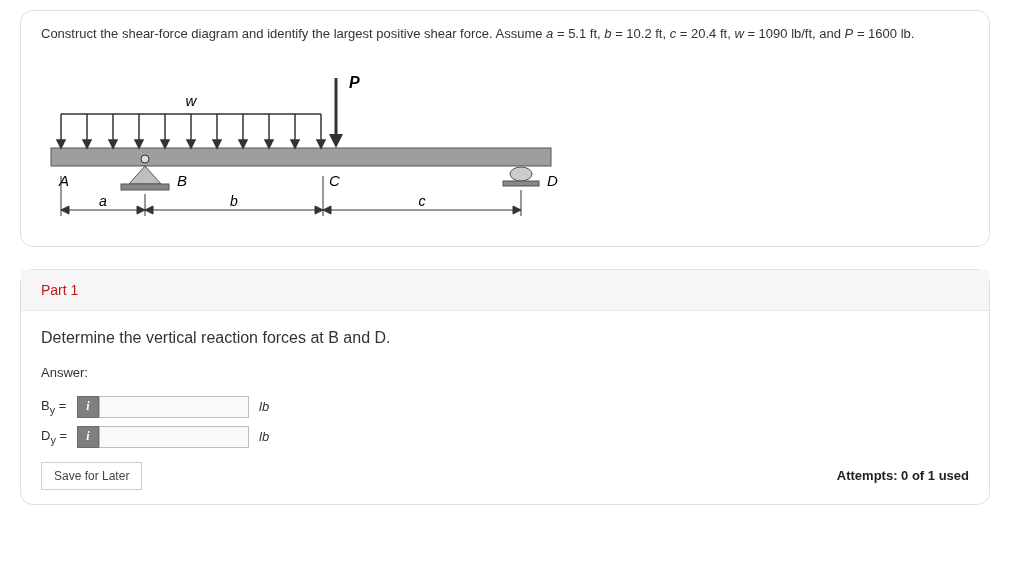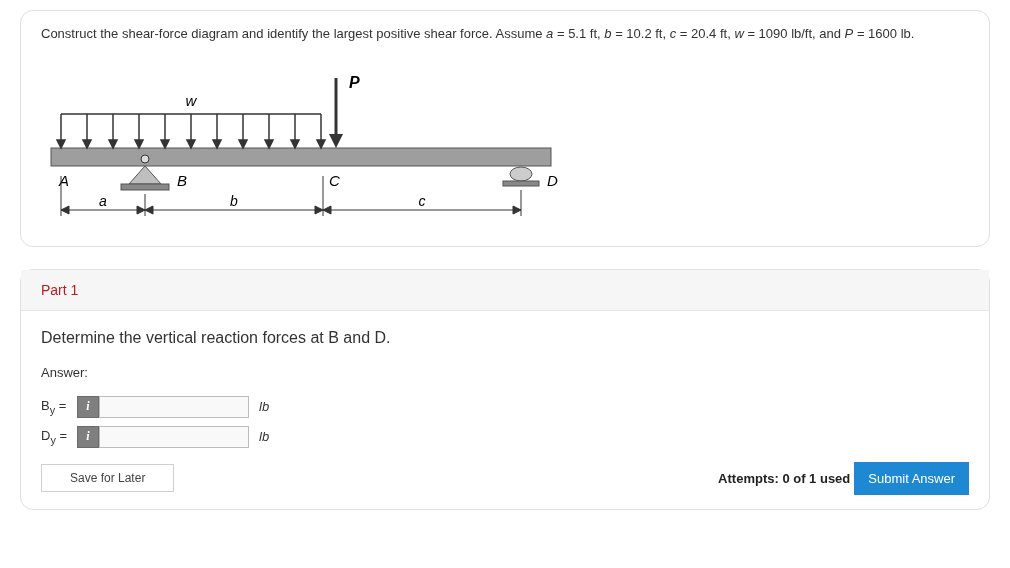--- a/index.html
+++ b/index.html
@@ -85,21 +85,21 @@
   .footer-row {
     display: flex;
     align-items: center;
     justify-content: space-between;
     margin-top: 14px;
   }
   .save-btn {
     border: 1px solid #cfcfcf;
     background: #fff;
     color: #444;
-    padding: 6px 28px;
+    padding: 6px 12px;
     font-size: 12px;
     cursor: pointer;
   }
   .right-group {
     display: flex;
     align-items: center;
     gap: 4px;
   }
   .attempts {
     font-size: 13px;
@@ -221,17 +221,16 @@
       <span class="var"><span>D</span><sub>y</sub><span> = </span></span>
       <span class="info-btn">i</span>
       <input class="answer-input" type="text" value="" style="">
       <span class="unit">lb</span>
     </div>
 
     <div class="footer-row">
       <button class="save-btn">Save for Later</button>
       <div class="right-group">
         <span class="attempts">Attempts: 0 of 1 used</span>
-        <button class="submit-btn">Submit Answer</button>
       </div>
     </div>
   </div>
 </div>
 
 </body></html>

